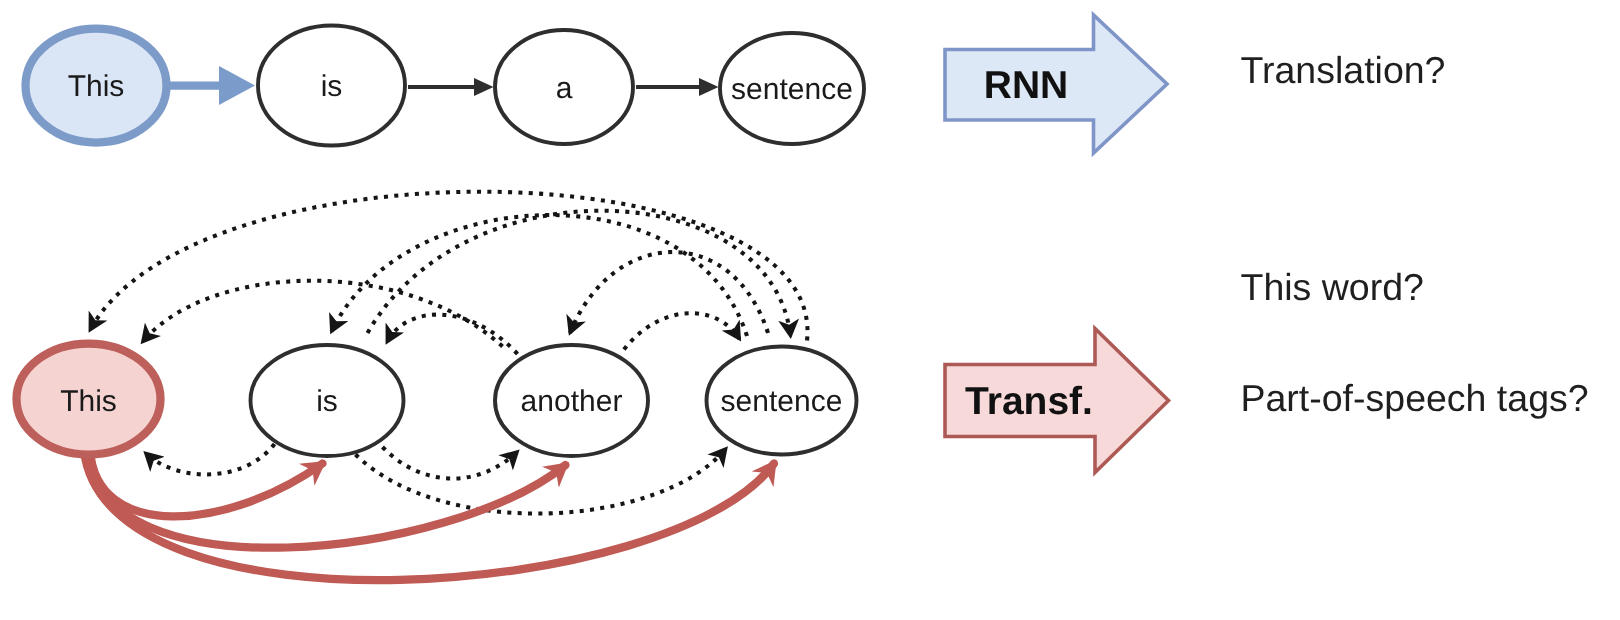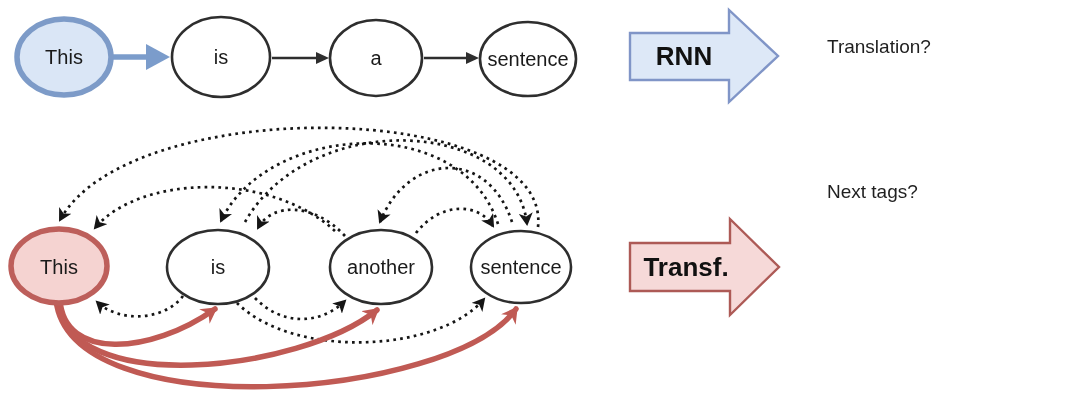--- a/index.html
+++ b/index.html
@@ -15,21 +15,21 @@
   .node-label{
     font-size:20px;fill:#1a1a1a;
     text-anchor:middle;
   }
   .block-label{
     font-size:26px;font-weight:bold;fill:#111111;
     text-anchor:middle;
   }
   .task-label{
     position:absolute;left:827px;
-    font-size:19px;color:#1f1f1f;
+    font-size:25px;color:#1f1f1f;
     white-space:nowrap;line-height:28px;
   }
   .task-1{top:33px;}
   .task-2{top:105px;}
   .task-3{top:178px;}
   .task-4{top:252px;}
 </style>
 </head>
 <body>
 
@@ -103,15 +103,16 @@
       <text class="node-label" x="218" y="274">is</text>
       <text class="node-label" x="381" y="274">another</text>
       <text class="node-label" x="521" y="274">sentence</text>
 
       <polygon points="630,243 730,243 730,219 779,267 730,315 730,291 630,291" stroke-width="2.4" stroke="#ad5a56" fill="#f6d9d8"></polygon>
       <text class="block-label" x="686" y="276">Transf.</text>
     </g>
   </svg>
 
   <div class="task-label task-1">Translation?</div>
-  <div class="task-label task-3">Next tags?</div>
+  <div class="task-label task-3">This word?</div>
+  <div class="task-label task-4">Part-of-speech tags?</div>
 
 </div>
 
 </body></html>

